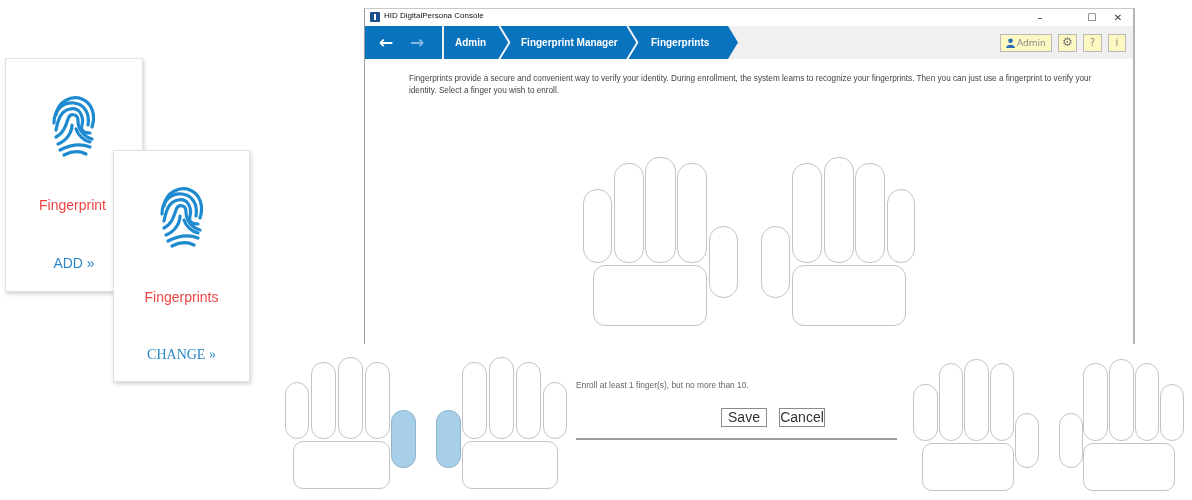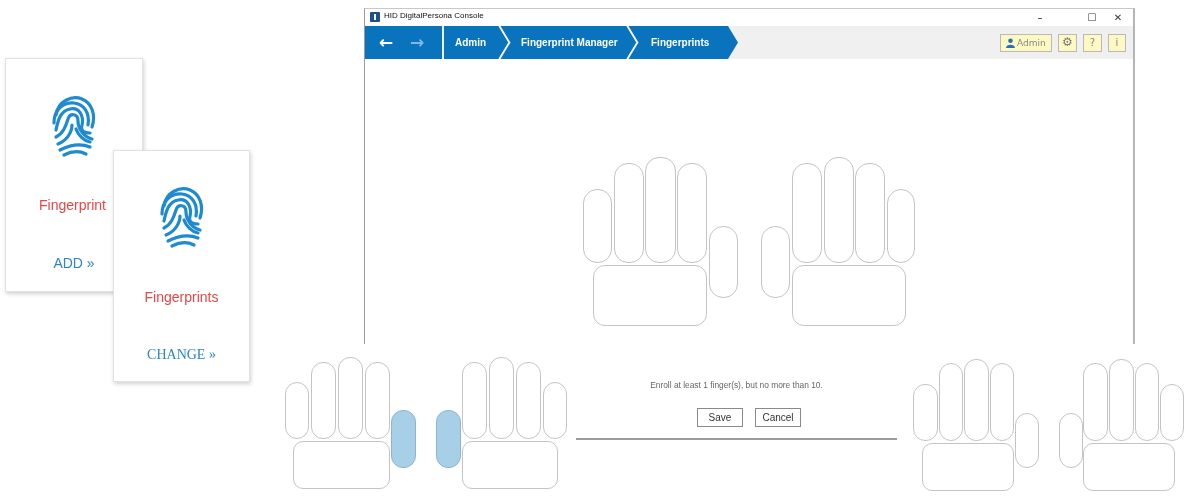--- a/index.html
+++ b/index.html
@@ -57,24 +57,24 @@
 
   .finger {
     position: absolute; border: 1.3px solid #c4c4c4; background: #fff; border-radius: 14px; cursor: pointer;
   }
   .palm { position: absolute; border: 1.3px solid #c4c4c4; background: #fff; border-radius: 12px; }
   .finger.enrolled { background: #a7d0e8; border-color: #8fb4cc; }
 
   
   #bottom-panel { position: absolute; left: 576px; top: 343px; width: 321px; height: 98px; background: #fff; }
   #bottom-line { position: absolute; left: 576px; top: 438px; width: 321px; height: 2px; background: #9c9c9c; }
-  #enroll-hint { position: absolute; left: 576px; top: 380px; width: 321px; text-align: center; font-size: 8.4px; color: #666; font-family: "Liberation Sans", sans-serif; }
+  #enroll-hint { position: absolute; left: 576px; top: 380px; width: 321px; text-align: left; font-size: 8.4px; color: #666; font-family: "Liberation Sans", sans-serif; }
   .dlg-btn {
     position: absolute; top: 408px; width: 46px; height: 19px; border: 1px solid #8a8a8a; background: #fff;
-    font-size: 10px; color: #333; text-align: center; line-height: 17px; cursor: pointer; font-family: "Liberation Sans", sans-serif;
+    font-size: 14px; color: #333; text-align: center; line-height: 17px; cursor: pointer; font-family: "Liberation Sans", sans-serif; margin-left: 24px;
   }
 </style>
 </head>
 <body>
 
 <div id="card-add" class="card">
   <svg class="fp-icon" width="48" height="66" viewBox="0 0 48 66" fill="none" stroke="#1e8ad0" stroke-width="3.2" stroke-linecap="round">
     <path d="M6 22 C8 8 22 2 32 6 C42 10 46 22 42 34"></path>
     <path d="M4 30 C4 16 14 9 24 10 C34 11 40 20 38 32"></path>
     <path d="M6 37 C8 28 10 18 20 16 C30 14 34 24 32 32 C30 38 34 40 40 40"></path>
@@ -156,20 +156,21 @@
       <span>⚙</span>
     </div>
     <div class="tool-btn" style="left:718px; width:19px; font-size:10px;">
       <span>?</span>
     </div>
     <div class="tool-btn" style="left:743px; width:18px; font-size:10px;">
       <span>i</span>
     </div>
   </div>
 
+  <div id="intro">Fingerprints provide a secure and convenient way to verify your identity. During enrollment, the system learns to recognize your fingerprints. Then you can just use a fingerprint to verify your identity. Select a finger you wish to enroll.</div>
 </div>
 
 <div>
 
   <div class="finger" style="left:583px; top:189px; width:29px; height:74px;"></div>
   <div class="finger" style="left:614px; top:163px; width:30px; height:100px;"></div>
   <div class="finger" style="left:645px; top:157px; width:31px; height:106px;"></div>
   <div class="finger" style="left:677px; top:163px; width:30px; height:100px;"></div>
   <div class="finger" style="left:709px; top:226px; width:29px; height:72px;"></div>
   <div class="palm" style="left:593px; top:265px; width:114px; height:61px;"></div>

